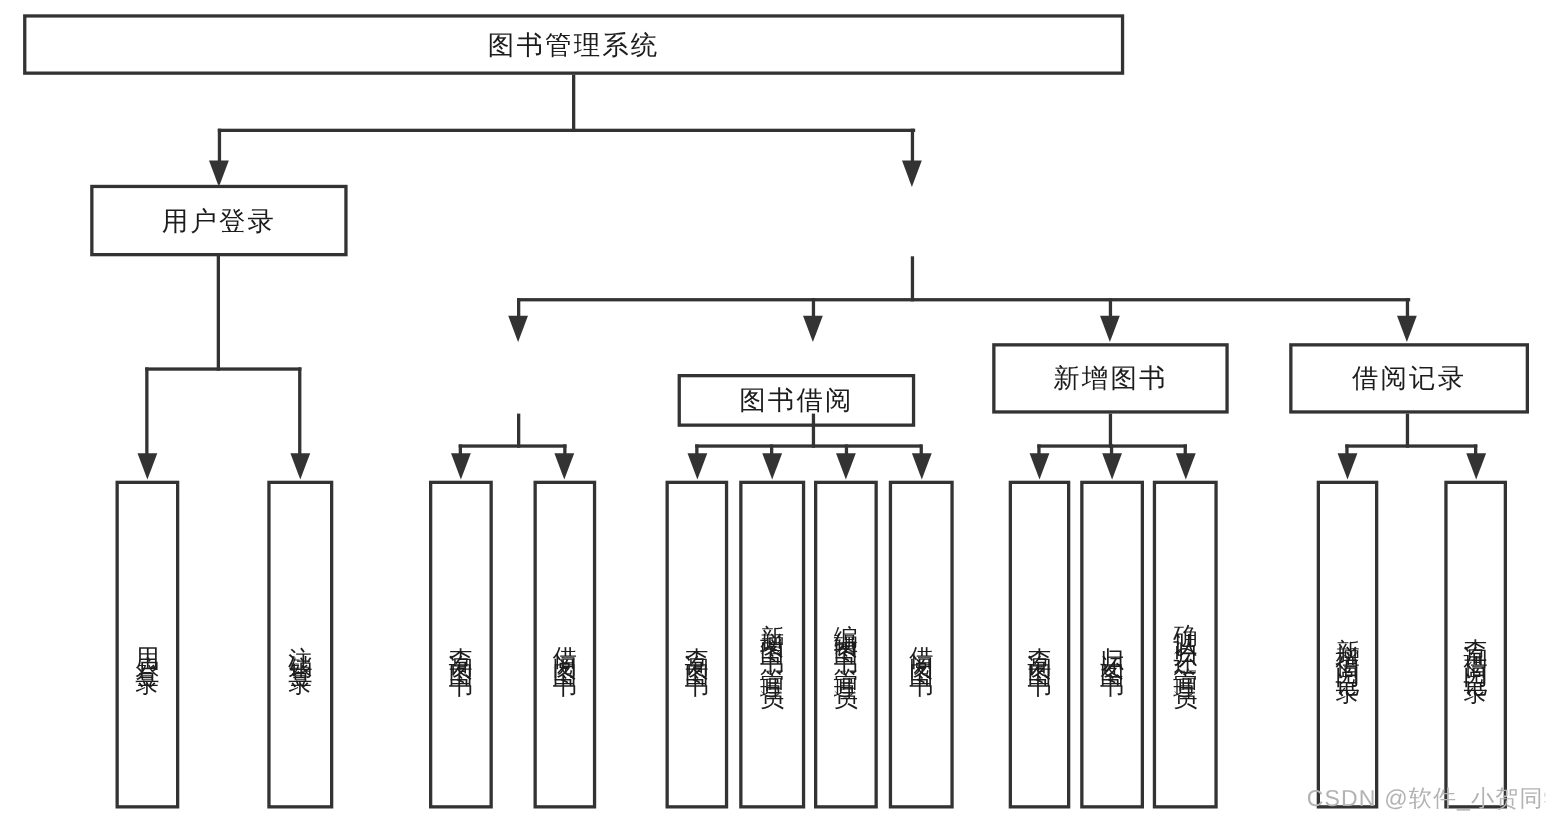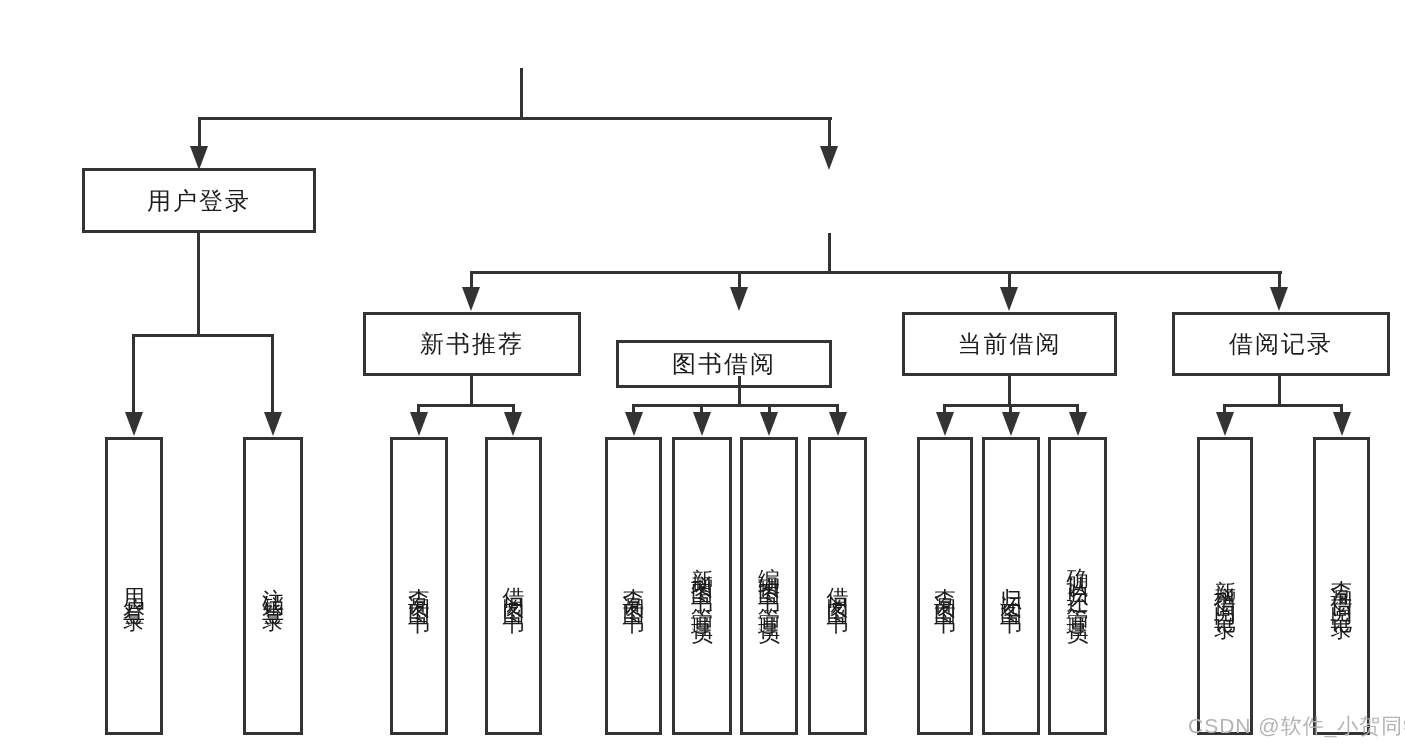--- a/index.html
+++ b/index.html
@@ -48,20 +48,21 @@
     letter-spacing:1px;
     z-index:5;
     white-space:nowrap;
   }
 </style>
 </head>
 <body>
 
 <div id="canvas">
 
+  <div class="box" style="left:21px;top:13px;width:1001px;height:55px;">图书管理系统</div>
 
   <div class="v" style="left:520px;top:68px;height:51px;"></div>
   <div class="h" style="left:198px;top:117px;width:634px;"></div>
   <div class="v" style="left:198px;top:117px;height:30px;"></div>
   <div class="head" style="left:190px;top:146px;"></div>
   <div class="v" style="left:828px;top:117px;height:30px;"></div>
   <div class="head" style="left:820px;top:146px;"></div>
 
   <div class="box" style="left:82px;top:168px;width:234px;height:65px;">用户登录</div>
 
@@ -76,23 +77,22 @@
   <div class="h" style="left:470px;top:271px;width:812px;"></div>
   <div class="v" style="left:470px;top:271px;height:18px;"></div>
   <div class="head" style="left:462px;top:287px;"></div>
   <div class="v" style="left:738px;top:271px;height:18px;"></div>
   <div class="head" style="left:730px;top:287px;"></div>
   <div class="v" style="left:1008px;top:271px;height:18px;"></div>
   <div class="head" style="left:1000px;top:287px;"></div>
   <div class="v" style="left:1278px;top:271px;height:18px;"></div>
   <div class="head" style="left:1270px;top:287px;"></div>
 
-  <div class="box" style="left:363px;top:312px;width:218px;height:64px;">新书推荐</div>
   <div class="box" style="left:616px;top:312px;width:216px;height:48px;margin-top:28px;">图书借阅</div>
-  <div class="box" style="left:902px;top:312px;width:215px;height:64px;">当前借阅</div>
+  <div class="box" style="left:902px;top:312px;width:215px;height:64px;">新增图书</div>
   <div class="box" style="left:1172px;top:312px;width:218px;height:64px;">借阅记录</div>
 
   <div class="v" style="left:470px;top:376px;height:31px;"></div>
   <div class="h" style="left:417px;top:404px;width:98px;"></div>
   <div class="v" style="left:417px;top:404px;height:12px;"></div>
   <div class="head" style="left:410px;top:412px;"></div>
   <div class="v" style="left:512px;top:404px;height:12px;"></div>
   <div class="head" style="left:504px;top:412px;"></div>
 
   <div class="v" style="left:738px;top:376px;height:31px;"></div>

